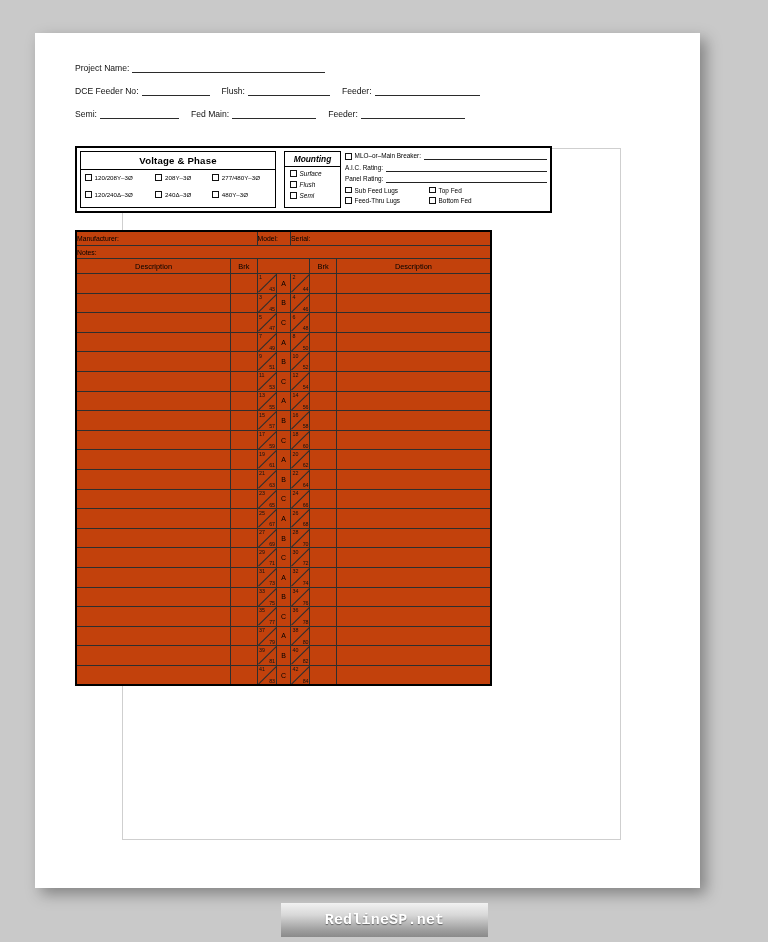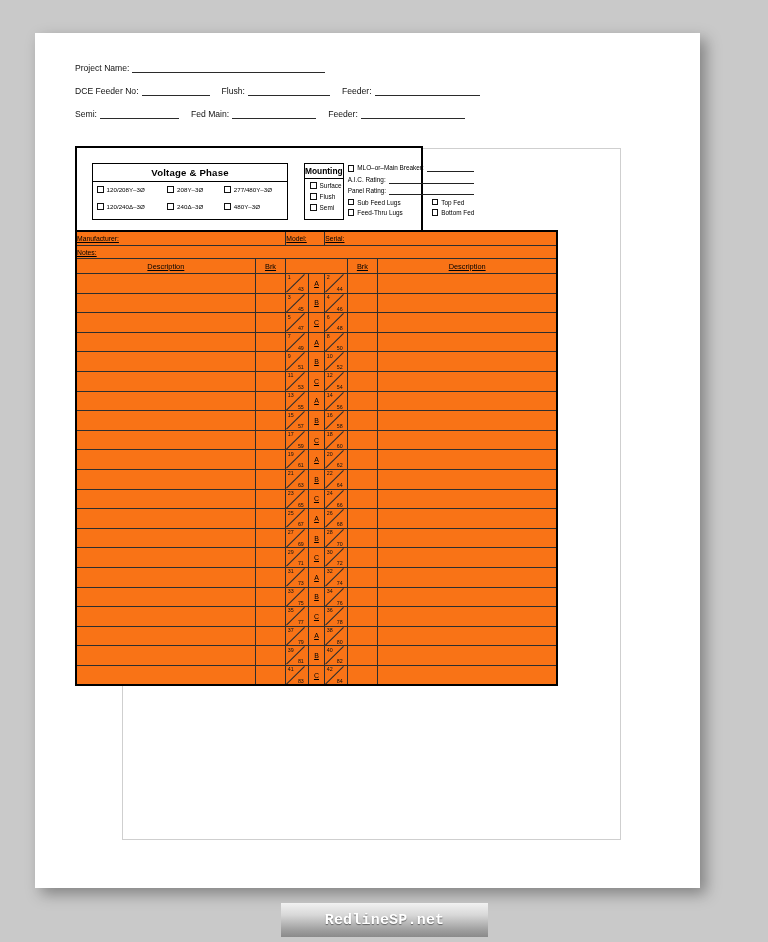--- a/index.html
+++ b/index.html
@@ -62,25 +62,25 @@
     height: 9px;
     margin-left: 3px;
   }
   .gap { width: 12px; }
 
   
   .spec-box {
     position: absolute;
     left: 40px;
     top: 113px;
-    width: 348px;
+    width: 477px;
     border: 2.2px solid #000;
     box-sizing: border-box;
     display: flex;
-    padding: 15px;
+    padding: 3px;
     background: #fff;
   }
 
   .voltage-box {
     width: 196px;
     border: 1.4px solid #000;
     box-sizing: border-box;
     padding: 0;
   }
   .voltage-title {
@@ -118,22 +118,23 @@
     flex: none;
     background: #fff;
     box-sizing: content-box;
   }
 
   
   .mounting-box {
     width: 57px;
     border: 1.4px solid #000;
     box-sizing: border-box;
-    margin-left: 16px;
+    margin-left: 8px;
     background: #fff;
+    font-style: italic;
   }
   .mounting-title {
     text-align: center;
     font-weight: bold;
     font-size: 8.4px;
     padding: 2px 0;
     border-bottom: 1.2px solid #000;
   }
   .mount-list { padding: 3px 0 3px 5px; }
   .mount-item {
@@ -176,23 +177,22 @@
   
   .table-wrap {
     position: absolute;
     left: 40px;
     top: 197px;
     width: 417px;
   }
   table.sched {
     border-collapse: collapse;
     table-layout: fixed;
-    width: 483px;
-    background: #f97316;
-    text-decoration: underline;
+    width: 417px;
+    background: #c2410c;
   }
   table.sched td, table.sched th {
     border: 1.1px solid #2e2e2e;
     padding: 0;
     font-weight: normal;
   }
   .outer-t { border-top: 2.2px solid #000 !important; }
   .outer-b { border-bottom: 2.2px solid #000 !important; }
   .outer-l { border-left: 2.2px solid #000 !important; }
   .outer-r { border-right: 2.2px solid #000 !important; }

